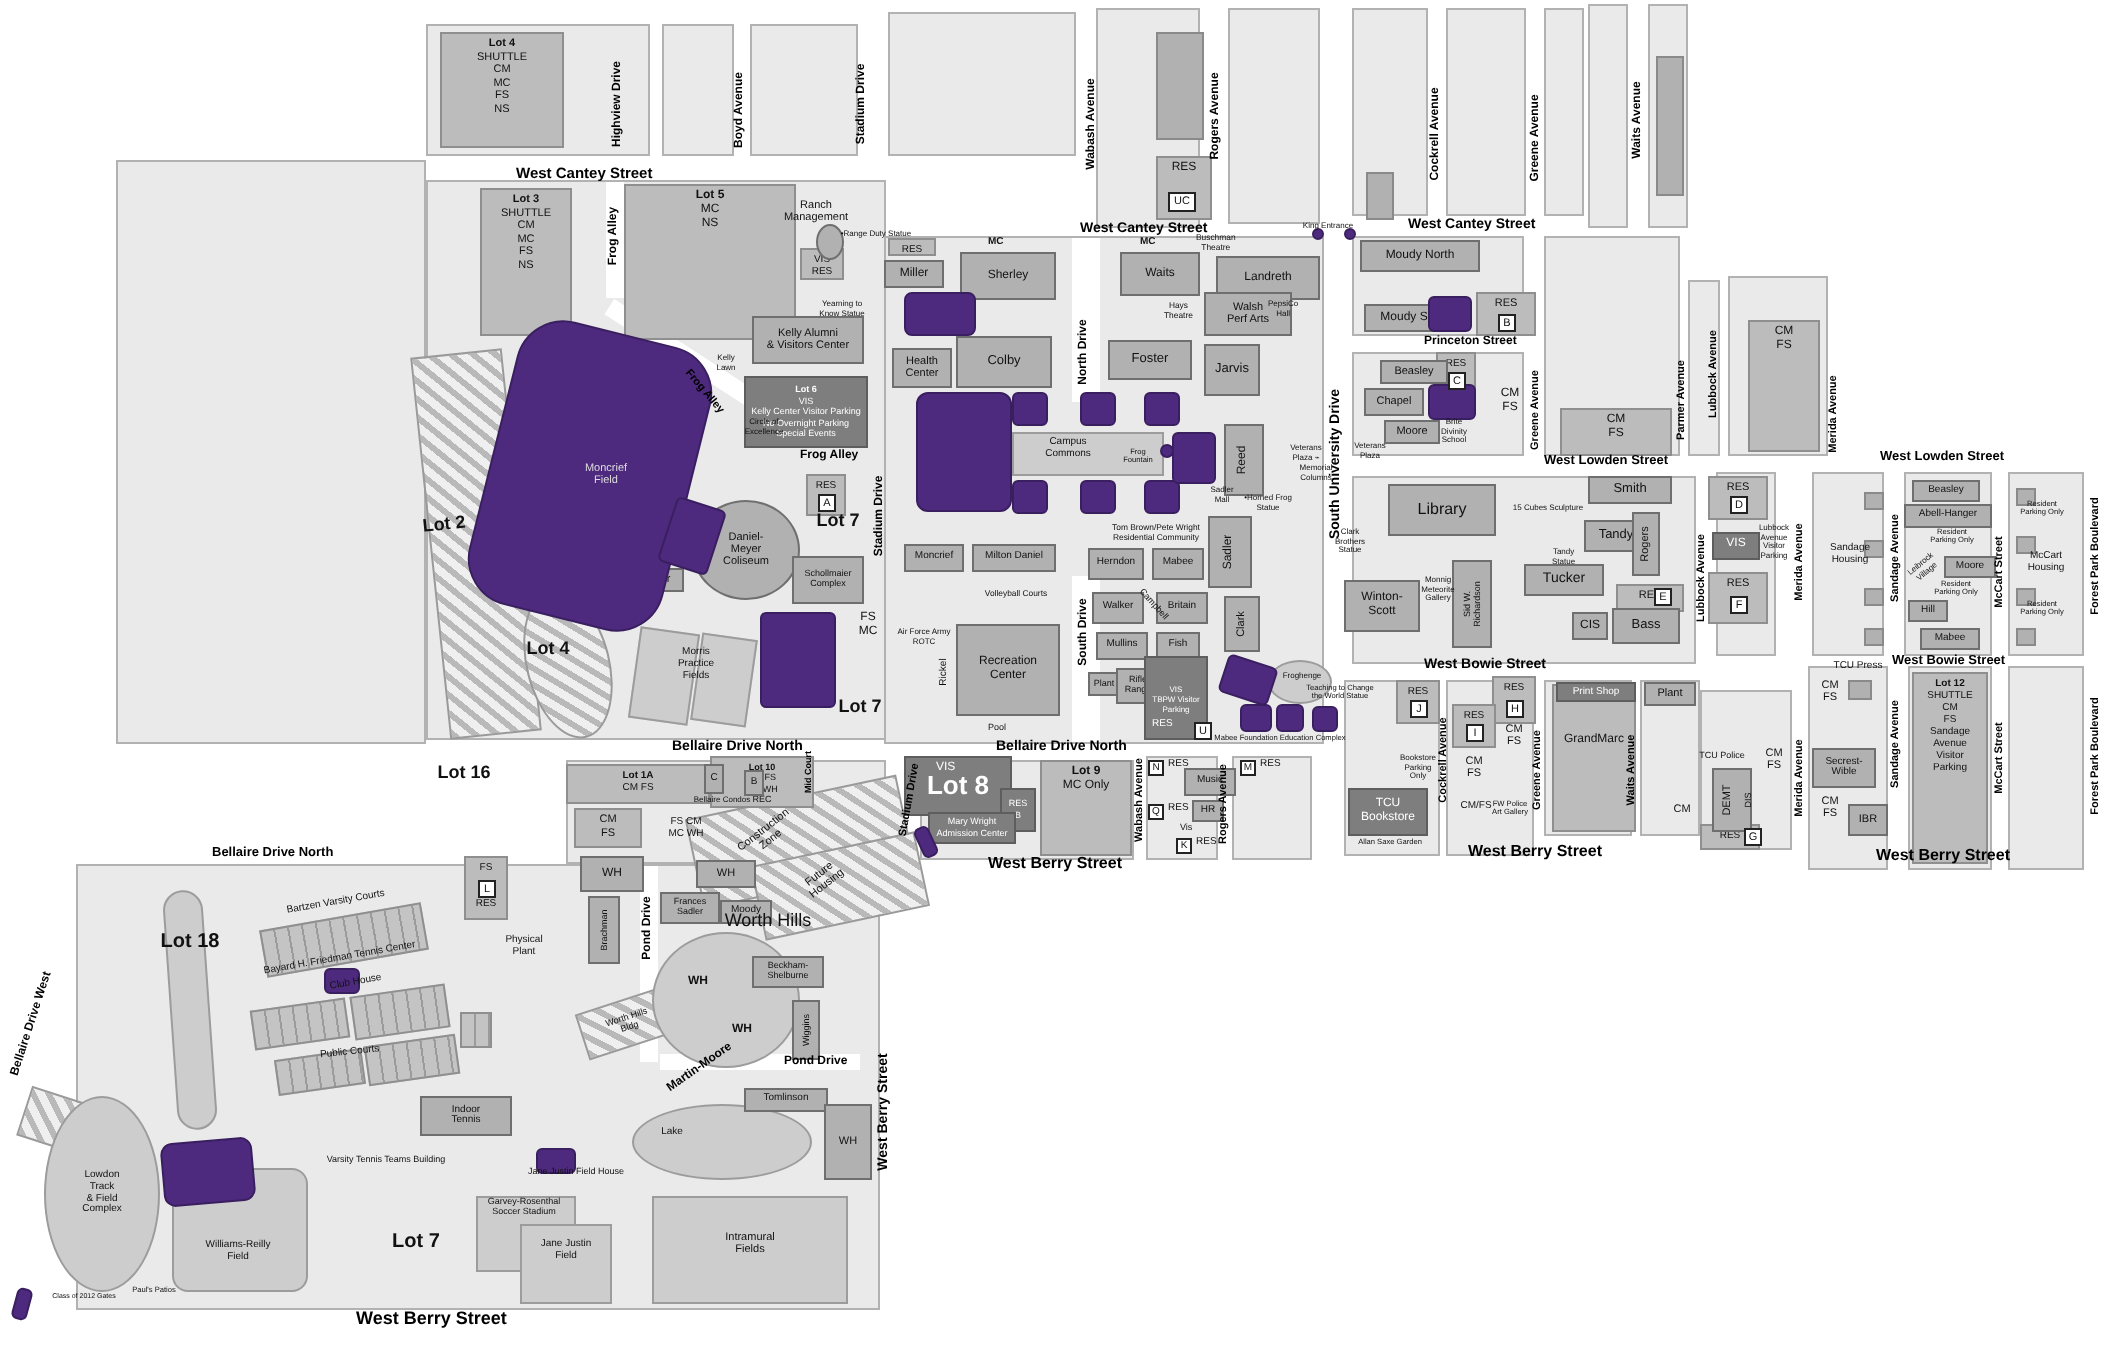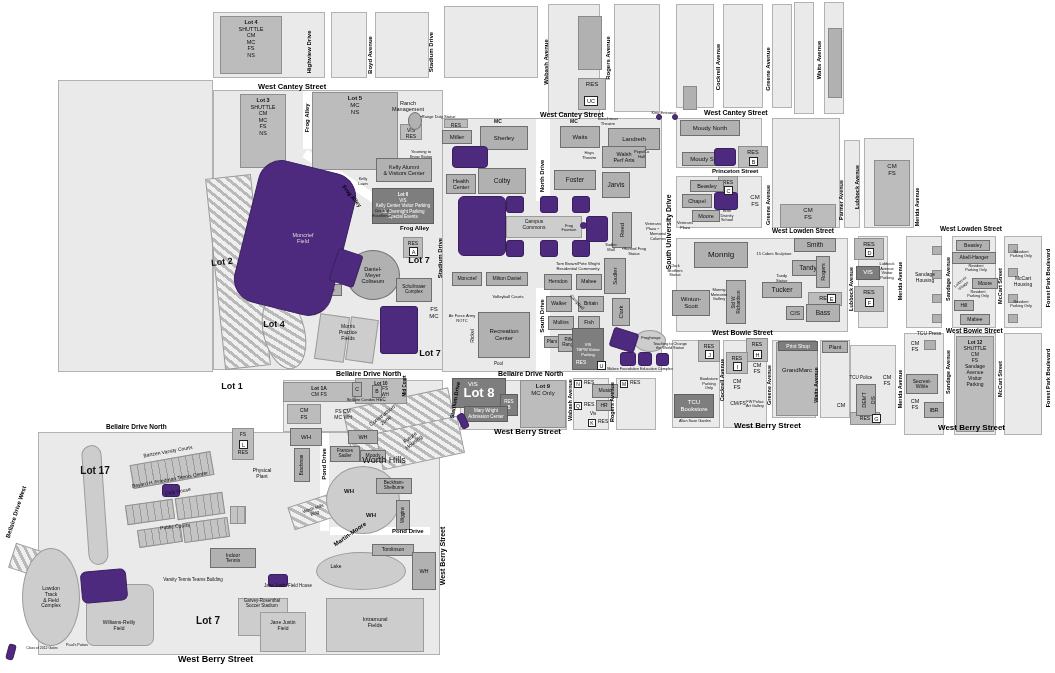--- a/index.html
+++ b/index.html
@@ -213,27 +213,27 @@
     <div class="f label" style="left: 584px; top: 402px; font-size: 5px;"><div>RES</div></div>
     <div class="f label" style="left: 598px; top: 419px; font-size: 5px;"><div>RES</div></div>
     <div class="f label" style="left: 590px; top: 411px; font-size: 4.5px;"><div>Vis</div></div>
     <div class="f label" style="left: 630px; top: 380px; font-size: 5px;"><div>RES</div></div>
     <div class="f label" style="left: 874px; top: 262px; width: 26px; font-size: 4px;"><div>Lubbock
 Avenue
 Visitor
 Parking</div></div>
     <div class="f label" style="left: 222px; top: 262px; font-size: 9px; font-weight: bold; transform: translate(-50%, -50%) rotate(-6deg);"><div>Lot 2</div></div>
     <div class="f label" style="left: 274px; top: 324px; font-size: 9px; font-weight: bold; transform: translate(-50%, -50%);"><div>Lot 4</div></div>
-    <div class="f label" style="left: 232px; top: 386px; font-size: 9px; font-weight: bold; transform: translate(-50%, -50%);"><div>Lot 1</div></div>
+    <div class="f label" style="left: 232px; top: 386px; font-size: 9px; font-weight: bold; transform: translate(-50%, -50%);"><div>Lot 16</div></div>
     <div class="f label" style="left: 419px; top: 260px; font-size: 9px; font-weight: bold; transform: translate(-50%, -50%);"><div>Lot 7</div></div>
     <div class="f label" style="left: 430px; top: 353px; font-size: 9px; font-weight: bold; transform: translate(-50%, -50%);"><div>Lot 7</div></div>
     <div class="f label" style="left: 434px; top: 313px; font-size: 6px; transform: translate(-50%, -50%);"><div>FS
 MC</div></div>
     <div class="f label" style="left: 208px; top: 621px; font-size: 10px; font-weight: bold; transform: translate(-50%, -50%);"><div>Lot 7</div></div>
-    <div class="f label" style="left: 95px; top: 471px; font-size: 10px; font-weight: bold; transform: translate(-50%, -50%);"><div>Lot 17</div></div>
+    <div class="f label" style="left: 95px; top: 471px; font-size: 10px; font-weight: bold; transform: translate(-50%, -50%);"><div>Lot 18</div></div>
     <div class="f bldg" style="left: 442px; top: 130px; width: 30px; height: 14px; font-size: 6px;"><div>Miller</div></div>
     <div class="f lot" style="left: 444px; top: 119px; width: 24px; height: 9px; font-size: 5px;"><div>RES</div></div>
     <div class="f bldg" style="left: 480px; top: 126px; width: 48px; height: 24px; font-size: 6px;"><div>Sherley</div></div>
     <div class="f label" style="left: 494px; top: 119px; font-size: 5px; font-weight: bold;"><div>MC</div></div>
     <div class="f bldg" style="left: 560px; top: 126px; width: 40px; height: 22px; font-size: 6px;"><div>Waits</div></div>
     <div class="f label" style="left: 570px; top: 119px; font-size: 5px; font-weight: bold;"><div>MC</div></div>
     <div class="f label" style="left: 598px; top: 117px; font-size: 4.2px;"><div>Buschman
 Theatre</div></div>
     <div class="f bldg" style="left: 608px; top: 128px; width: 52px; height: 22px; font-size: 6px;"><div>Landreth</div></div>
     <div class="f label" style="left: 582px; top: 151px; font-size: 4.2px;"><div>Hays
@@ -271,21 +271,21 @@
     <div class="f label" style="left: 494px; top: 361px; font-size: 4.5px;"><div>Pool</div></div>
     <div class="f label" style="left: 444px; top: 314px; width: 36px; font-size: 4px;"><div>Air Force Army
 ROTC</div></div>
     <div class="f bldg" style="left: 544px; top: 336px; width: 16px; height: 12px; font-size: 4.5px;"><div>Plant</div></div>
     <div class="f bldg" style="left: 558px; top: 334px; width: 22px; height: 18px; font-size: 4.5px;"><div>Rifle
 Range</div></div>
     <div class="f darklot" style="left: 572px; top: 328px; width: 32px; height: 42px; font-size: 4px;"><div>VIS
 TBPW Visitor
 Parking</div></div>
     <div class="f wlabel" style="left: 576px; top: 360px; font-size: 5px;"><div>RES</div></div>
-    <div class="f bldg" style="left: 694px; top: 242px; width: 54px; height: 26px; font-size: 8px;"><div>Monnig</div></div>
+    <div class="f bldg" style="left: 694px; top: 242px; width: 54px; height: 26px; font-size: 8px;"><div>Library</div></div>
     <div class="f bldg" style="left: 794px; top: 238px; width: 42px; height: 14px; font-size: 6.5px;"><div>Smith</div></div>
     <div class="f bldg" style="left: 792px; top: 260px; width: 32px; height: 16px; font-size: 6.5px;"><div>Tandy</div></div>
     <div class="f bldg" style="left: 816px; top: 256px; width: 14px; height: 32px;"></div>
     <div class="f label" style="left: 823px; top: 272px; font-size: 5.5px; transform: translate(-50%, -50%) rotate(-90deg);"><div>Rogers</div></div>
     <div class="f bldg" style="left: 762px; top: 282px; width: 40px; height: 16px; font-size: 7px;"><div>Tucker</div></div>
     <div class="f bldg" style="left: 672px; top: 290px; width: 38px; height: 26px; font-size: 6px;"><div>Winton-
 Scott</div></div>
     <div class="f bldg" style="left: 726px; top: 280px; width: 20px; height: 44px;"></div>
     <div class="f label" style="left: 736px; top: 302px; font-size: 4.5px; transform: translate(-50%, -50%) rotate(-90deg);"><div>Sid W.
 Richardson</div></div>

